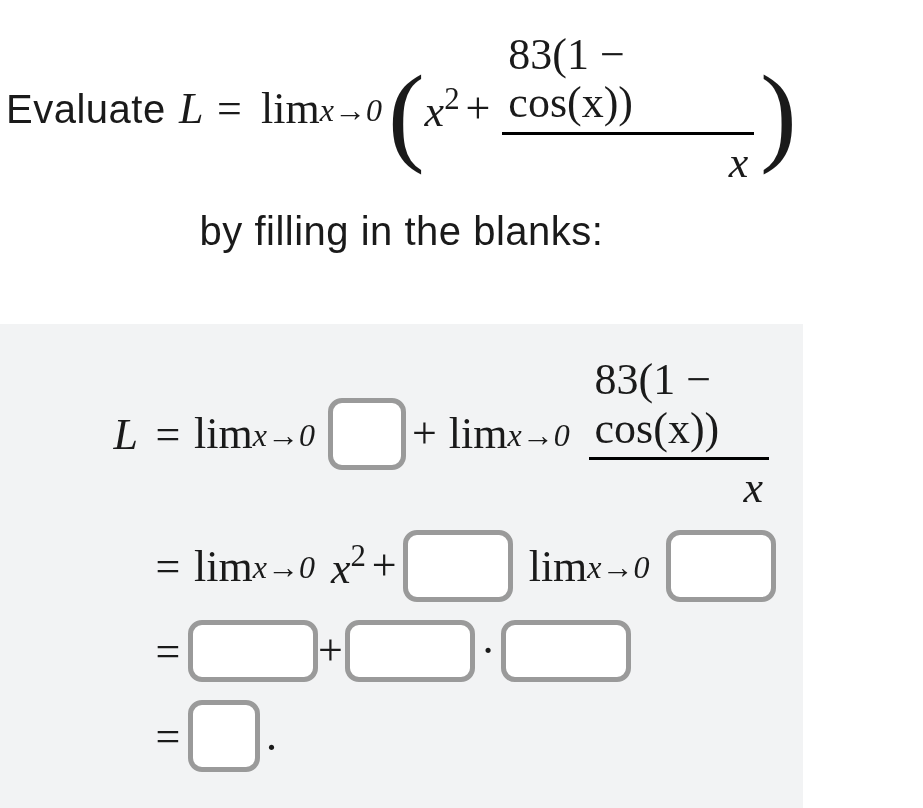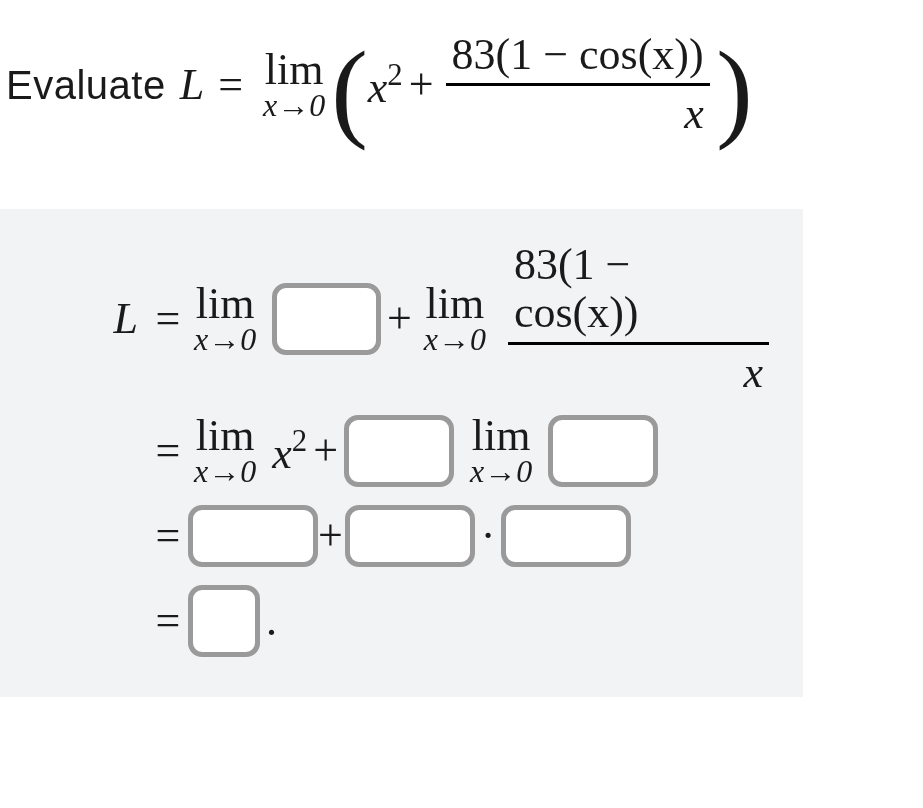--- a/index.html
+++ b/index.html
@@ -26,21 +26,21 @@
   .prompt .row1 {
     display: flex;
     align-items: center;
     font-size: 44px;
     line-height: 1;
   }
   .row1 .word { font-family: Arial, Helvetica, sans-serif; font-size: 40px; letter-spacing: 0.5px; }
   .row1 .space { display: inline-block; width: 14px; }
   .lim {
     display: inline-flex;
-    flex-direction: column;
+    flex-direction: row;
     align-items: center;
     justify-content: center;
     line-height: 0.9;
     margin: 0 6px;
   }
   .lim .top { font-size: 44px; }
   .lim .bot { font-size: 32px; margin-top: 2px; }
 
   .bigparen {
     font-size: 110px;
@@ -163,20 +163,21 @@
         <span class="num">
           <span class="fn">83(1 − </span><span class="fn">cos</span><span class="fn">(x))</span>
         </span>
         <span class="bar"></span>
         <span class="den it">x</span>
       </span>
 
       <span class="bigparen" style="transform:translateY(6px) scaleX(-1);">(</span>
     </div>
 
+    <div class="row2">by filling in the blanks:</div>
 
   </div>
 
   <div class="solution">
 
     <div class="line">
       <span class="lhs">L</span>
       <span class="eq">=</span>
       <span class="rhs">
 

